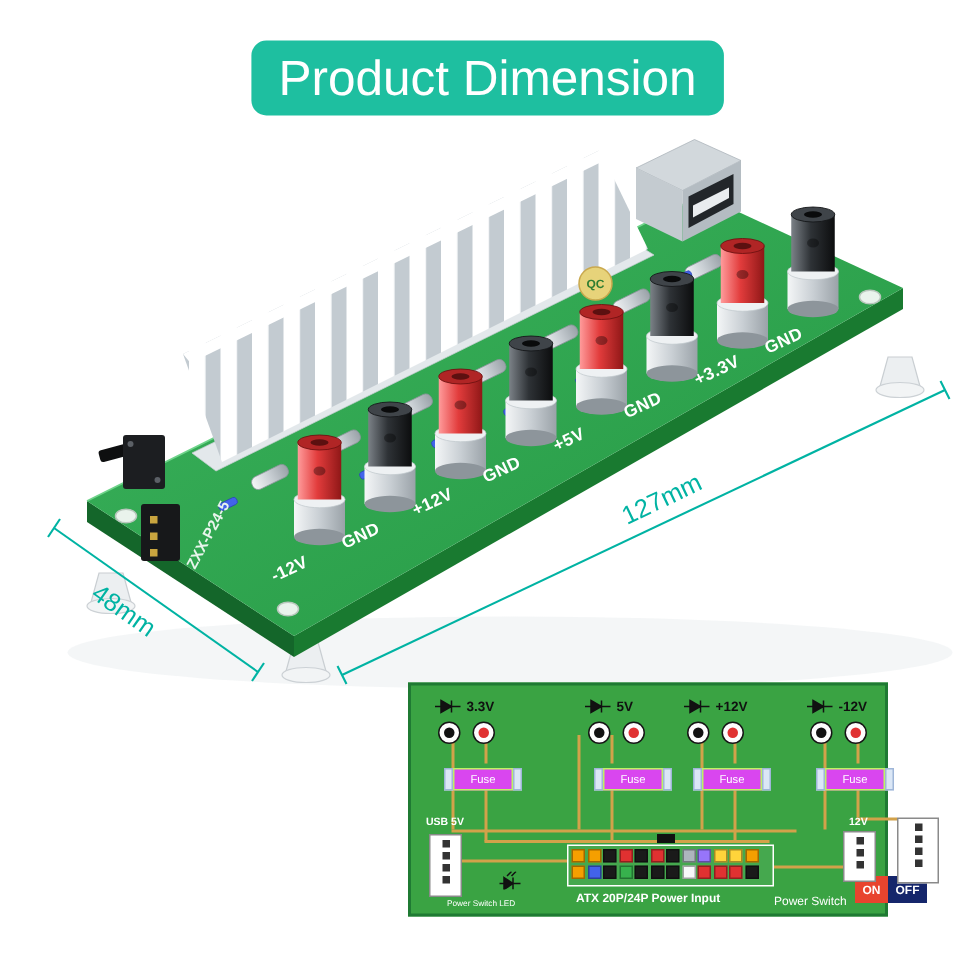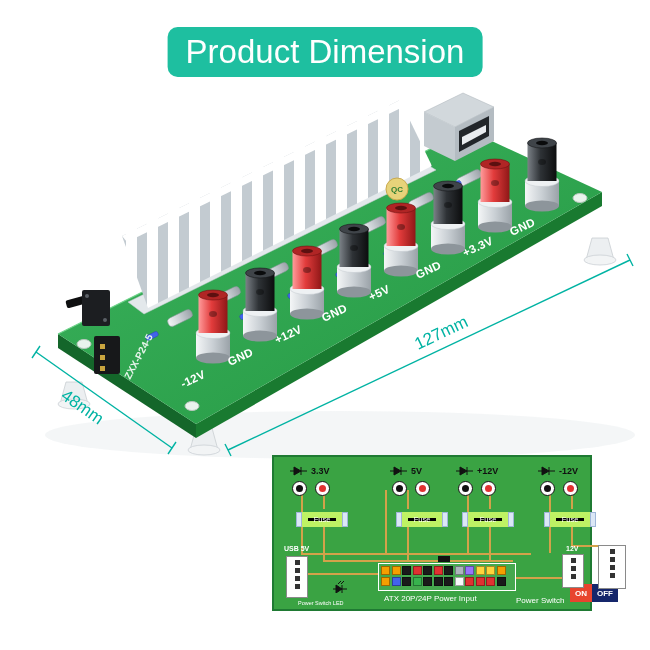--- a/index.html
+++ b/index.html
@@ -22,34 +22,34 @@
   .chan-head{display:flex;gap:3px;align-items:center;height:12px;}
   .chan-label{color:#101010;font-size:9px;font-weight:bold;line-height:12px;}
   .jacks{position:absolute;top:16px;left:2px;display:flex;gap:8px;}
   .jack{width:15px;height:15px;border-radius:50%;background:#fdfdfd;border:1.5px solid #151515;
         display:flex;align-items:center;justify-content:center;box-sizing:border-box;}
   .dot{width:7px;height:7px;border-radius:50%;}
   .dot-black{background:#111;}
   .dot-red{background:#e03131;}
   .fuse{position:absolute;top:47px;left:6px;width:52px;height:15px;display:flex;}
   .fuse-pad{width:6px;background:#dbe7f6;border:1px solid #9fb6d8;box-sizing:border-box;}
-  .fuse-body{flex:1;background:#000000;border:6px solid #bef264;color:#fff;font-size:7.5px;
+  .fuse-body{flex:1;background:#d946ef;border:1px solid #bef264;color:#fff;font-size:7.5px;
              display:flex;align-items:center;justify-content:center;box-sizing:border-box;}
   .usb-label{position:absolute;left:10px;top:88px;color:#fff;font-size:7px;font-weight:bold;}
   .usb-conn{position:absolute;left:12px;top:99px;width:22px;height:42px;background:#fff;
             border:1px solid #8a8a8a;box-sizing:border-box;}
   .cpin{width:5px;height:5px;background:#333;margin:3px auto 0 auto;}
   .led-label{position:absolute;left:24px;top:143px;color:#fff;font-size:5.5px;}
   .led-sym{position:absolute;left:58px;top:124px;}
   .atx-block{position:absolute;left:104px;top:106px;width:138px;height:28px;border:1px solid #fff;
              box-sizing:border-box;padding:2px;display:flex;flex-direction:column;gap:2px;background:rgba(255,255,255,.06);}
   .pin-row{display:flex;gap:1.5px;}
   .pin{width:9px;height:9px;border:1px solid rgba(0,0,0,.35);box-sizing:border-box;display:inline-block;}
   .atx-latch{position:absolute;left:164px;top:99px;width:12px;height:6px;background:#111;}
-  .atx-label{position:absolute;left:110px;top:137px;color:#fff;font-size:8px;font-weight:normal;text-align:right;}
+  .atx-label{position:absolute;left:110px;top:137px;color:#fff;font-size:8px;font-weight:bold;text-align:right;}
   .psw-label{position:absolute;left:242px;top:139px;color:#fff;font-size:8px;font-weight:normal;}
   .btn-on{position:absolute;left:296px;top:127px;width:22px;height:18px;background:#e8442e;color:#fff;
           font-size:8px;font-weight:bold;display:flex;align-items:center;justify-content:center;}
   .btn-off{position:absolute;left:318px;top:127px;width:26px;height:18px;background:#15266b;color:#fff;
            font-size:8px;font-weight:bold;display:flex;align-items:center;justify-content:center;}
   .connA-label{position:absolute;left:292px;top:88px;color:#fff;font-size:7px;font-weight:bold;}
   .connA{position:absolute;left:288px;top:97px;width:22px;height:34px;background:#fff;border:1px solid #8a8a8a;box-sizing:border-box;}
   .connB-label{position:absolute;left:328px;top:79px;color:#fff;font-size:7px;font-weight:bold;}
   .connB{position:absolute;left:324px;top:88px;width:28px;height:44px;background:#fff;border:1px solid #8a8a8a;box-sizing:border-box;}
 </style>

